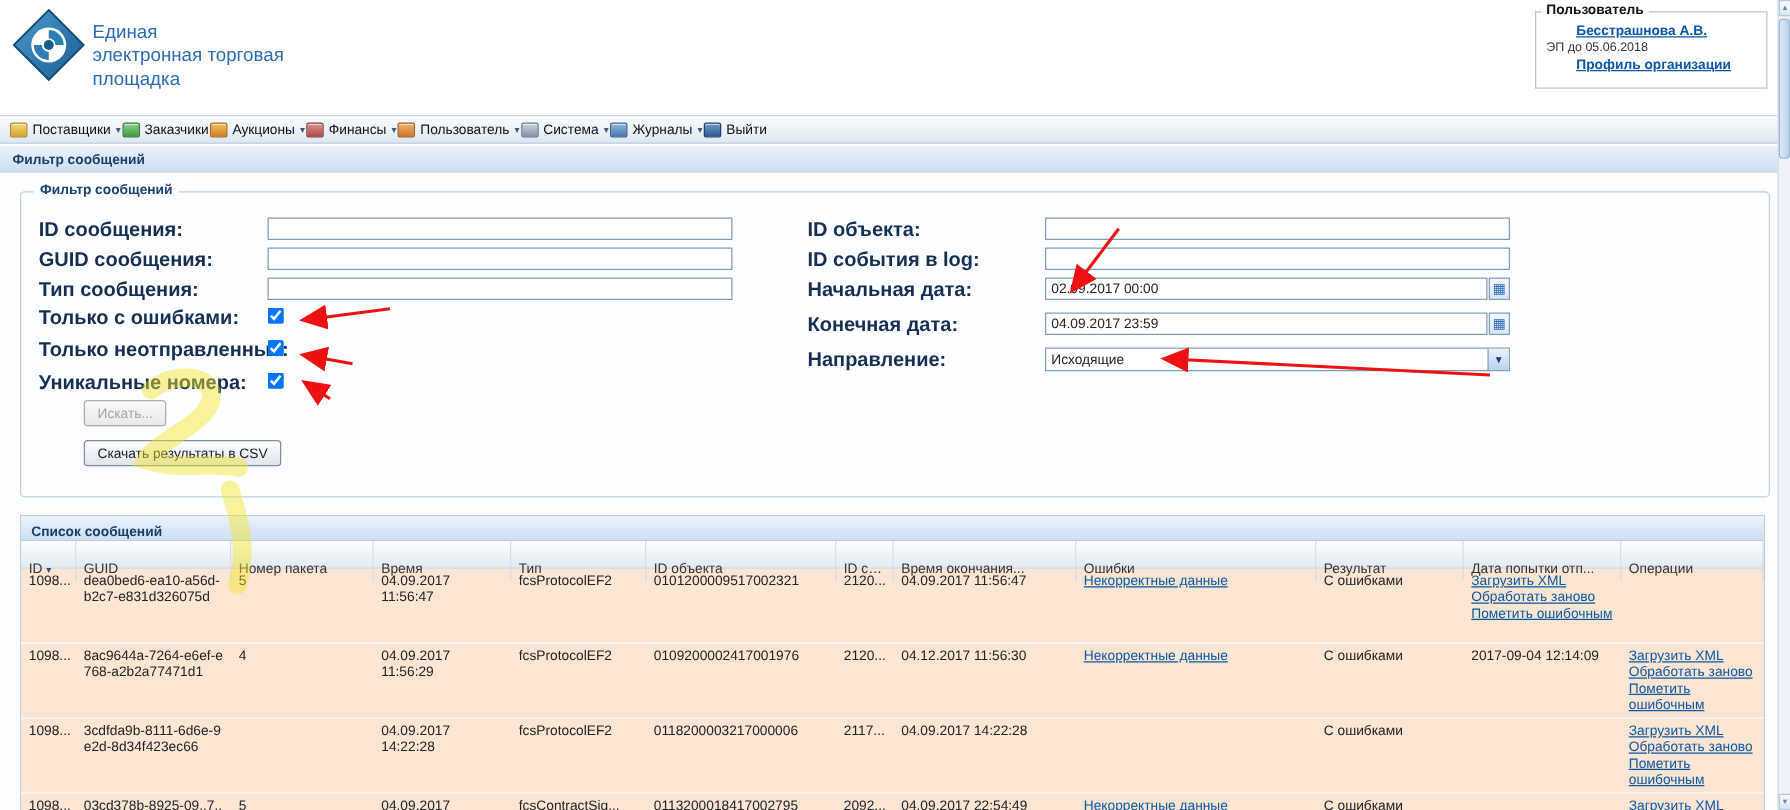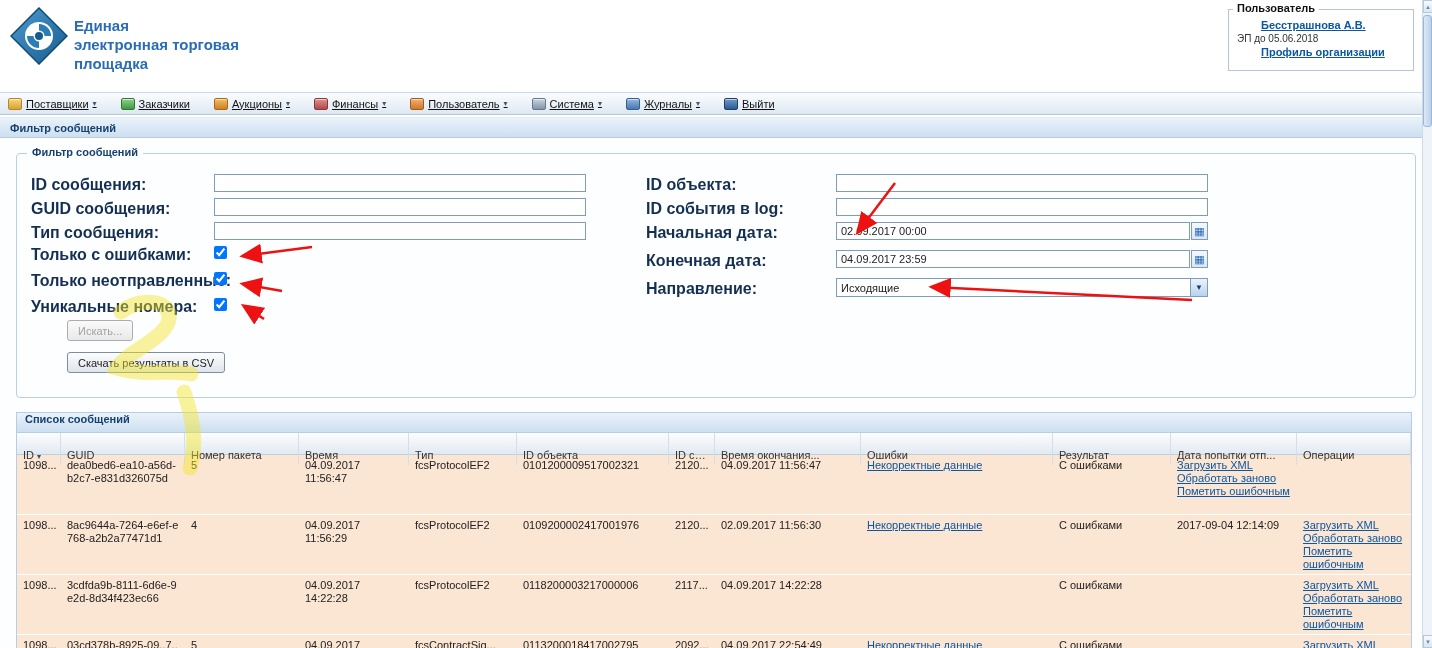--- a/index.html
+++ b/index.html
@@ -2,30 +2,30 @@
 <html><head>
 <meta charset="utf-8">
 <style>
   * { box-sizing: border-box; margin: 0; padding: 0; }
   body { background:#888; font-family:"Liberation Sans", sans-serif; }
   .page { position:relative; width:1432px; height:648px; overflow:hidden; background:#fff; }
 
   
   .header { position:absolute; top:0; left:0; right:10px; height:91px; background:#fff; }
   .logo { position:absolute; left:10px; top:7px; }
-  .logo-title { position:absolute; left:74px; top:16px; color:#2a6db5; font-weight:bold; font-size:15px; line-height:19px; }
+  .logo-title { position:absolute; left:74px; top:16px; color:#2a6db5; font-weight:normal; font-size:15px; line-height:19px; }
   .user-box { position:absolute; right:8px; top:9px; width:186px; height:62px; border:1px solid #b8c4d2; background:#fff; padding:8px 8px 4px 8px; }
   .user-box-title { position:absolute; top:-8px; left:4px; background:#fff; padding:0 4px; font-size:11px; font-weight:bold; color:#111; }
   .user-box a { display:block; color:#0b57a4; font-size:11px; font-weight:bold; text-decoration:underline; line-height:14px; cursor:pointer;padding-left:24px; }
   .user-cert { font-size:10px; color:#333; line-height:13px; }
 
   
   .menubar { position:absolute; top:92px; left:0; right:10px; height:23px;
     background:linear-gradient(#fbfdfe,#dde7f2); border-top:1px solid #ccd9e8; border-bottom:1px solid #b6c6da;
-    display:flex; align-items:center; padding-left:8px; gap:24px; font-size:11px; color:#111;text-decoration:underline; }
+    display:flex; align-items:center; padding-left:8px; gap:1px; font-size:11px; color:#111; }
   .menu-item { display:flex; align-items:center; gap:4px; cursor:pointer; white-space:nowrap; }
   .menu-icon { width:14px; height:12px; border:1px solid #888; border-radius:2px; display:inline-block;
     box-shadow:inset 0 1px 0 rgba(255,255,255,.6); }
   .caret { font-size:8px; color:#455a70; }
 
   
   .titlebar { position:absolute; top:117px; left:0; right:10px; height:21px;
     background:linear-gradient(#eaf2fa,#ccdff1); border-top:1px solid #e2ecf6; border-bottom:1px solid #b9cde2;
     display:flex; align-items:center; padding-left:10px; font-size:11px; font-weight:bold; color:#17406e; }
 
@@ -50,21 +50,21 @@
     color:#1a3e6e; font-size:8px; line-height:17px; text-align:center; }
   .btn { position:absolute; height:21px; border:1px solid #7b8ea2; border-radius:3px;
     background:linear-gradient(#fdfdfd,#dfe5ec); font-family:"Liberation Sans",sans-serif;
     font-size:11px; color:#222; padding:0 10px; cursor:pointer;margin-left:36px; }
   .btn:disabled { color:#a3a3a3; border-color:#adadad; background:linear-gradient(#fafafa,#e9e9e9); cursor:default; }
 
   
   .msg-section { position:absolute; left:16px; top:273px; width:1396px; height:420px;
     border:1px solid #b9cde2; background:#fff; }
   .msg-header { height:20px; background:linear-gradient(#eaf2fa,#ccdff1); border-bottom:1px solid #b9cde2;
-    display:flex; align-items:flex-start; padding-left:8px; font-size:11px; font-weight:bold; color:#17406e; }
+    display:flex; align-items:flex-end; padding-left:8px; font-size:11px; font-weight:bold; color:#17406e; }
   .grid-header, .grid-row { display:grid;
     grid-template-columns:44px 124px 114px 110px 108px 152px 46px 146px 192px 118px 126px auto; }
   .grid-header { height:22px; background:linear-gradient(#fcfdfe,#e1e9f2); border-bottom:1px solid #c2cedc; }
   .grid-header .hcell { font-size:11px; color:#333; padding:16px 6px; border-right:1px solid #d4dde8;
     white-space:nowrap; overflow:hidden; text-overflow:ellipsis; cursor:pointer; }
   .sort-caret { font-size:8px; color:#33517a; }
   .grid-row { height:60px; background:#fbe5d3; border-bottom:1px solid #fff; }
   .grid-row .cell { font-size:11px; color:#222; padding:4px 6px; overflow:hidden; line-height:13px; }
   .cell.guid { word-break:break-all; }
   .cell a { color:#0b57a4; text-decoration:underline; display:inline-block; cursor:pointer; }
@@ -243,21 +243,21 @@
       </div>
 
       <div class="grid-row">
         <div class="cell">1098...</div>
         <div class="cell guid">8ac9644a-7264-e6ef-e768-a2b2a77471d1</div>
         <div class="cell">4</div>
         <div class="cell">04.09.2017 11:56:29</div>
         <div class="cell">fcsProtocolEF2</div>
         <div class="cell">0109200002417001976</div>
         <div class="cell">2120...</div>
-        <div class="cell">02.09.2017 11:56:30</div>
+        <div class="cell">04.12.2017 11:56:30</div>
         <div class="cell"><a>Некорректные данные</a></div>
         <div class="cell">С ошибками</div>
         <div class="cell">2017-09-04 12:14:09</div>
         <div class="cell ops">
           <a>Загрузить XML</a>
           <a>Обработать заново</a>
           <a>Пометить ошибочным</a>
         </div>
       </div>
 

